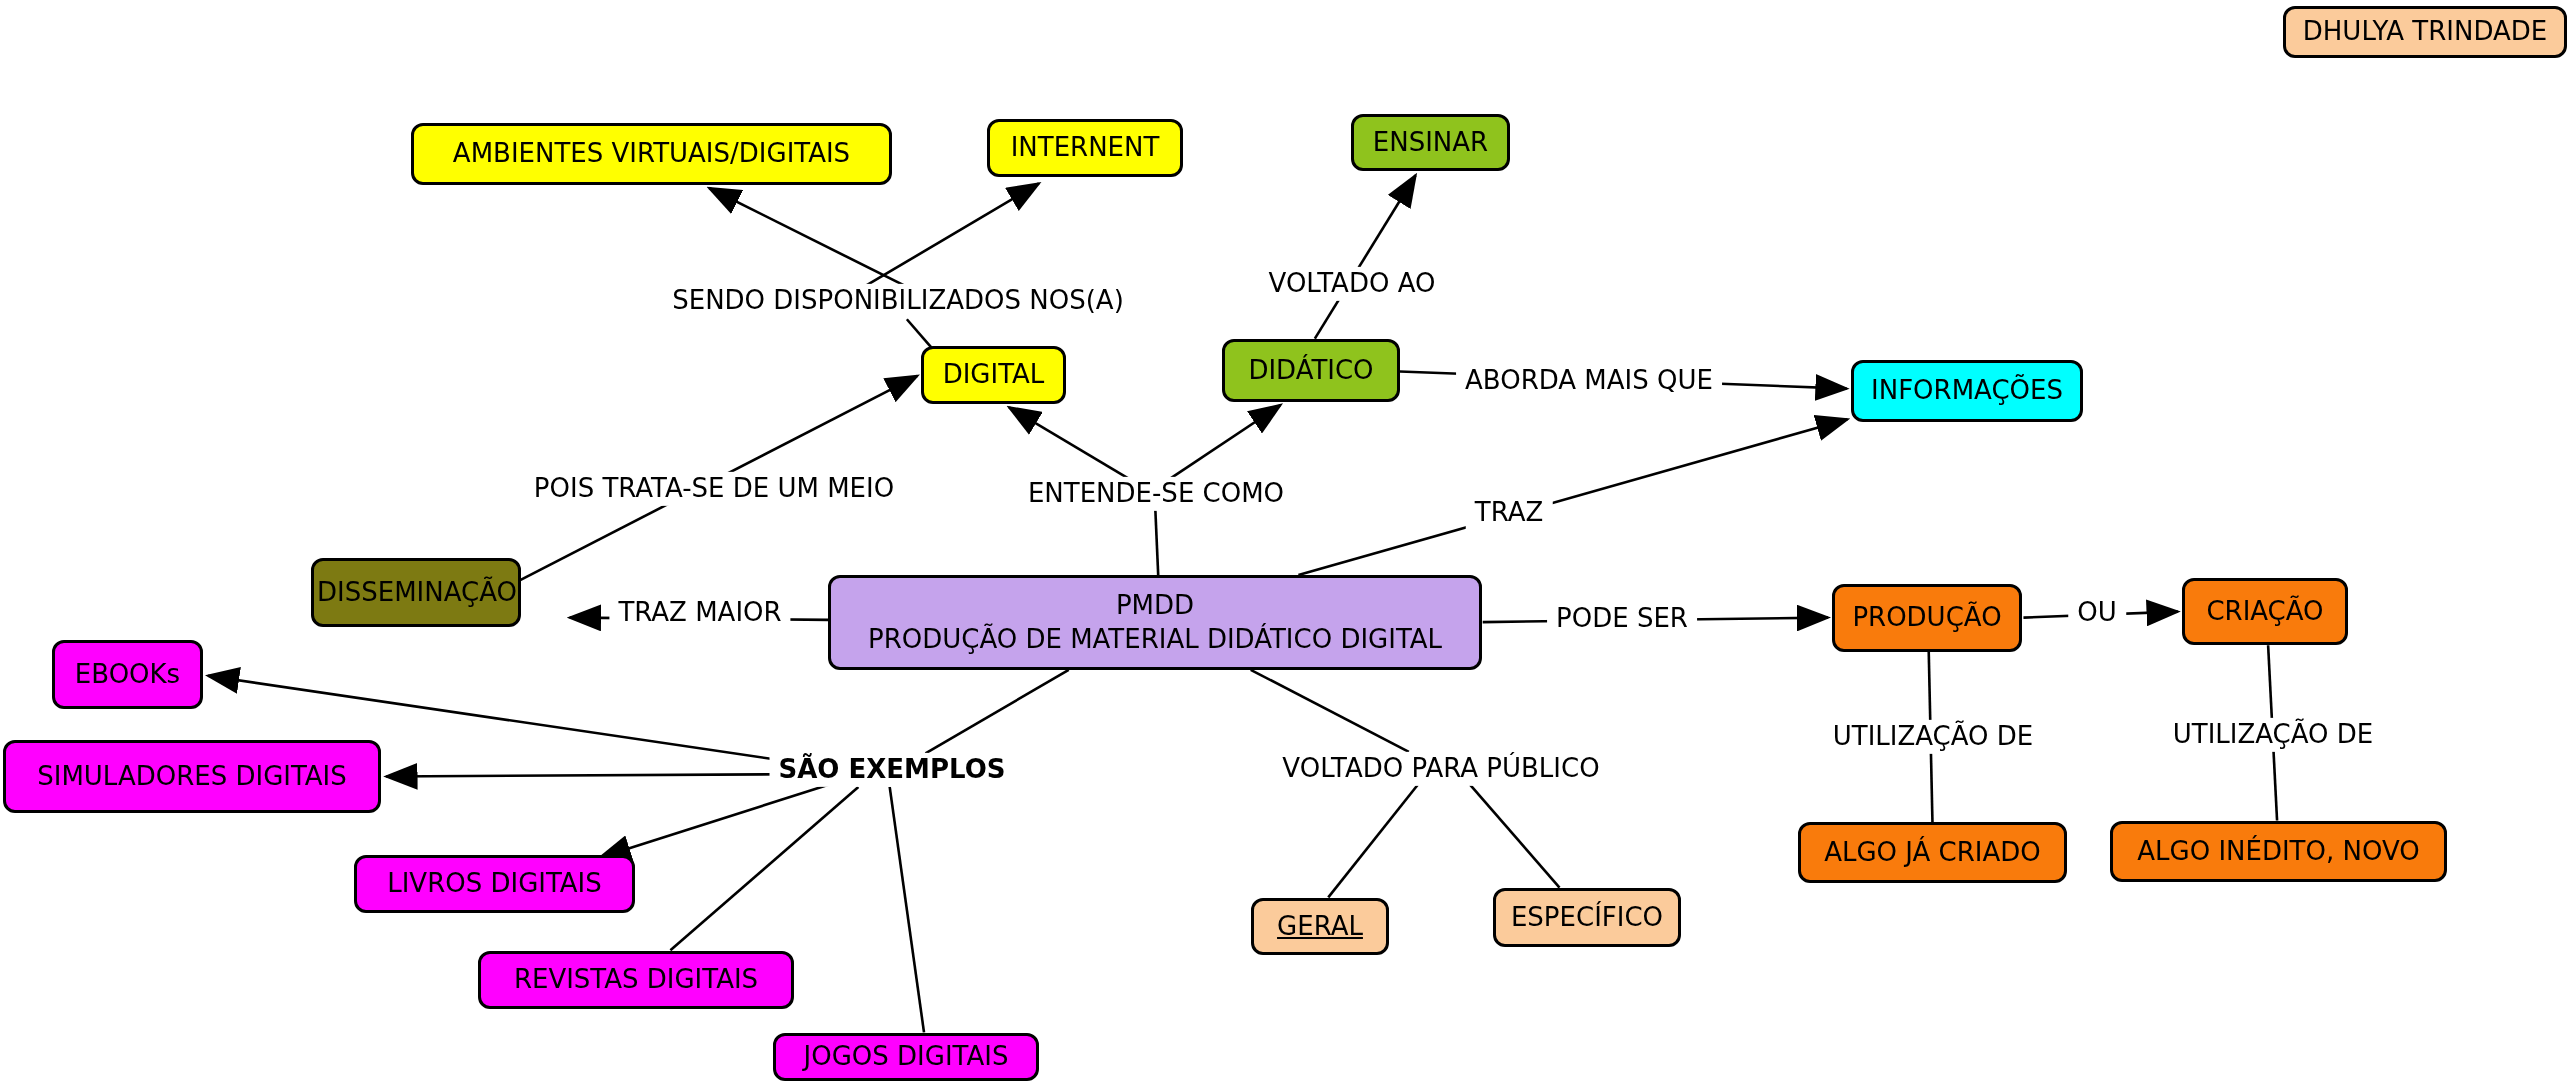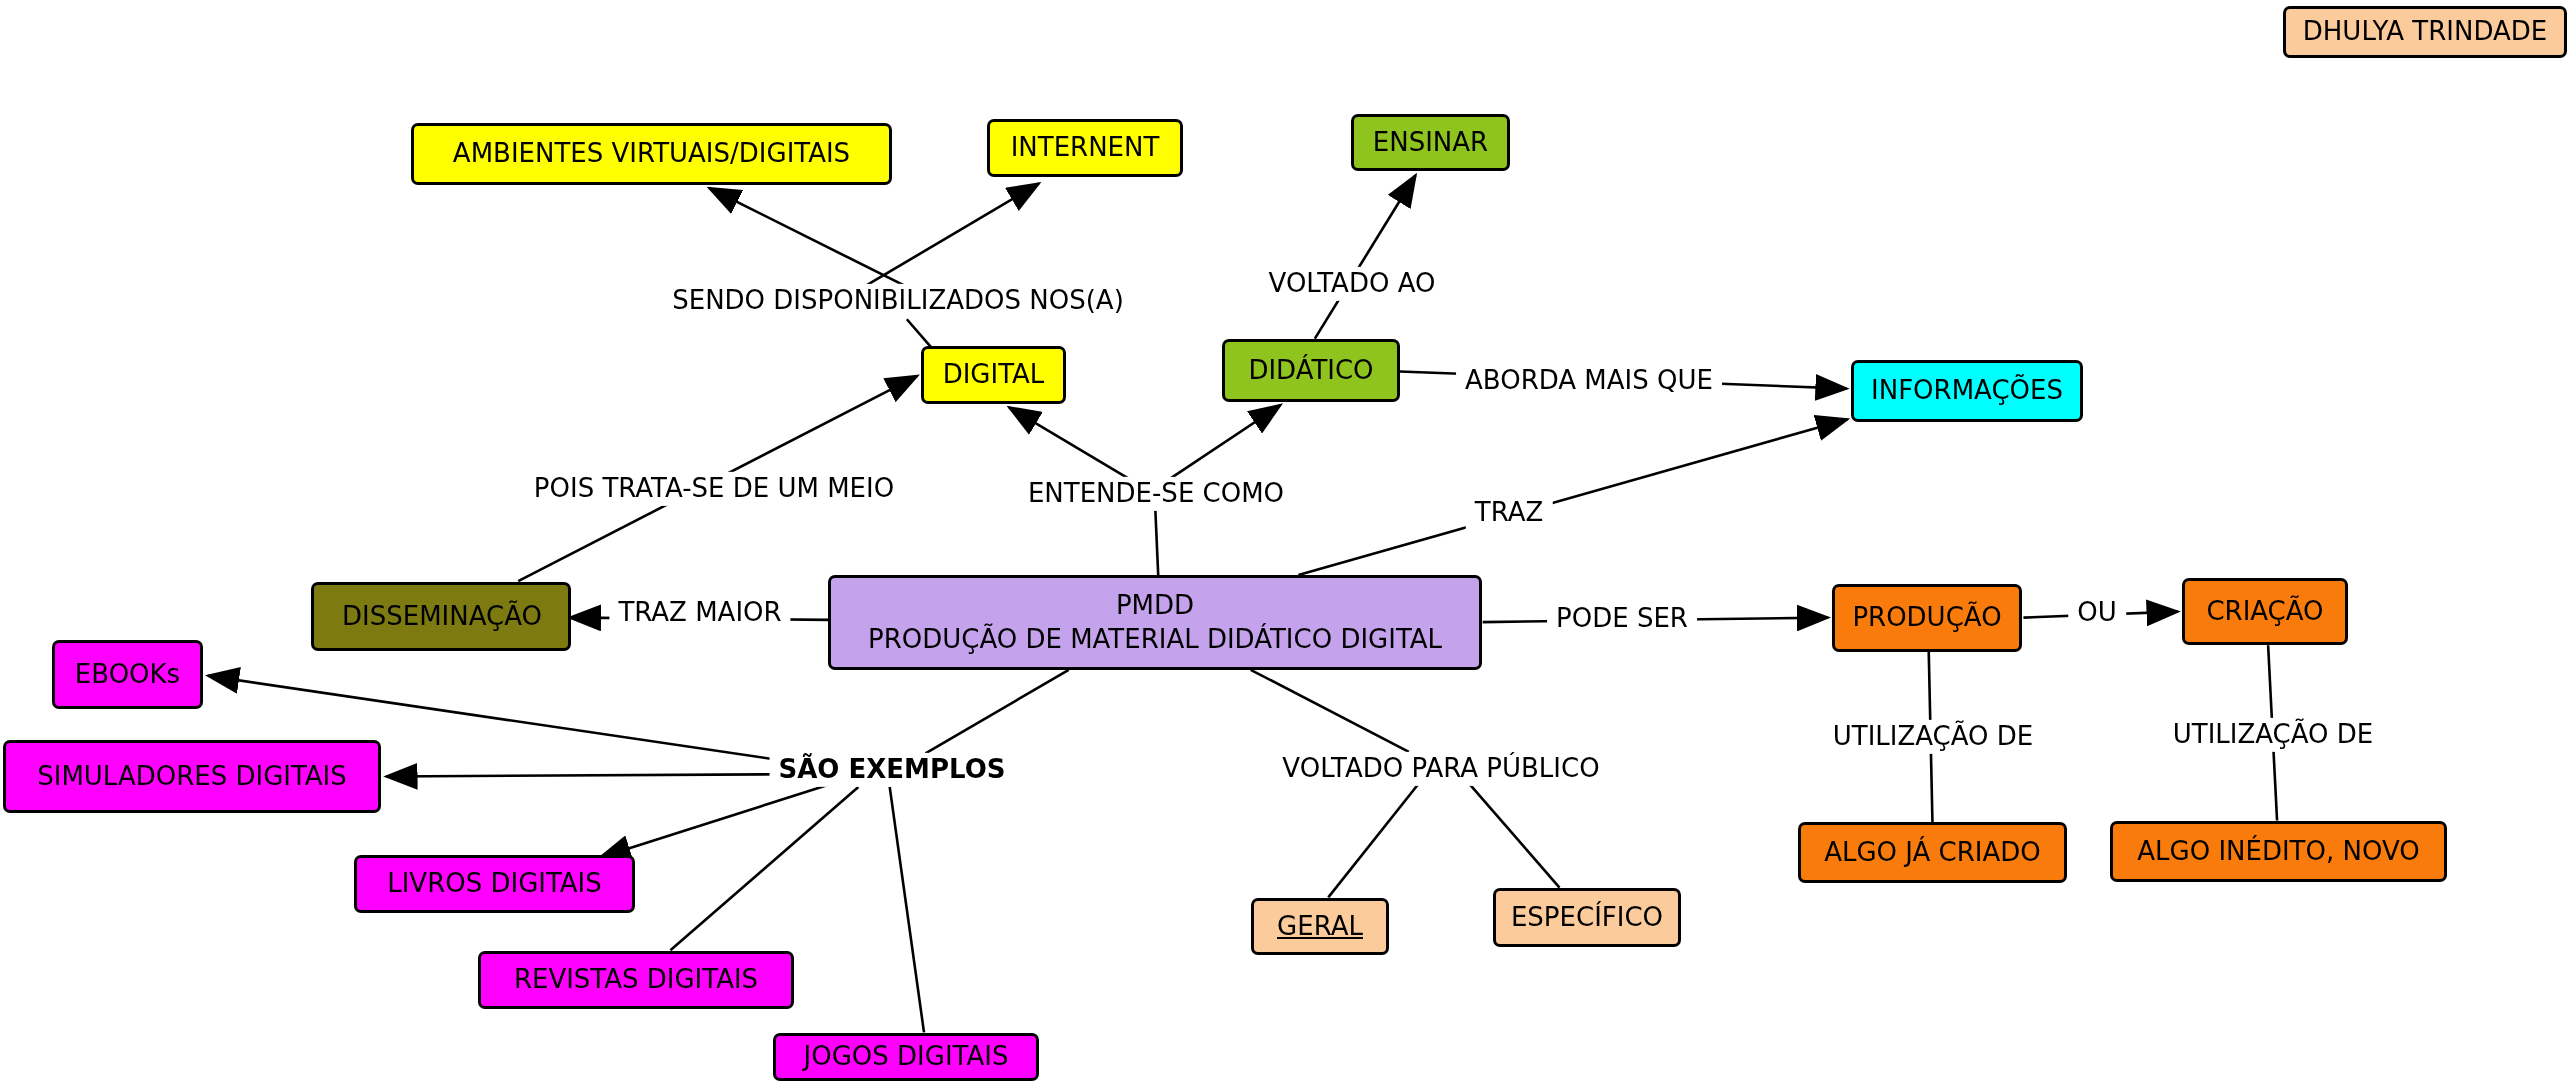--- a/index.html
+++ b/index.html
@@ -19,21 +19,21 @@
     padding:2.2px 9px;
     font-size:26px;
     line-height:1.15;
     white-space:nowrap;
     z-index:2;
   }
   .node{
     position:absolute;
     box-sizing:border-box;
     border:3px solid #000;
-    border-radius:7px;
+    border-radius:12px;
     display:flex;
     align-items:center;
     justify-content:center;
     text-align:center;
     font-size:26px;
     line-height:1.3;
     white-space:pre-line;
     padding:0 6px;
     z-index:3;
   }
@@ -93,21 +93,21 @@
   <div id="nodes">
       <div class="node" style="left: 2283px; top: 6px; width: 284px; height: 52px; background: rgb(251, 203, 155); border-color: rgb(0, 0, 0);">DHULYA TRINDADE</div>
       <div class="node" style="left: 411px; top: 123px; width: 481px; height: 62px; background: rgb(255, 255, 0); border-color: rgb(0, 0, 0);">AMBIENTES VIRTUAIS/DIGITAIS</div>
       <div class="node" style="left: 987px; top: 119px; width: 196px; height: 58px; background: rgb(255, 255, 0); border-color: rgb(0, 0, 0);">INTERNENT</div>
       <div class="node" style="left: 1351px; top: 114px; width: 159px; height: 57px; background: rgb(143, 195, 29); border-color: rgb(0, 0, 0);">ENSINAR</div>
       <div class="node" style="left: 921px; top: 346px; width: 145px; height: 58px; background: rgb(255, 255, 0); border-color: rgb(0, 0, 0);">DIGITAL</div>
       <div class="node" style="left: 1222px; top: 339px; width: 178px; height: 63px; background: rgb(143, 195, 29); border-color: rgb(0, 0, 0);">DIDÁTICO</div>
       <div class="node" style="left: 1851px; top: 360px; width: 232px; height: 62px; background: rgb(0, 255, 255); border-color: rgb(0, 0, 0);">INFORMAÇÕES</div>
       <div class="node" style="left: 828px; top: 575px; width: 654px; height: 95px; background: rgb(197, 163, 236); border-color: rgb(0, 0, 0);">PMDD
 PRODUÇÃO DE MATERIAL DIDÁTICO DIGITAL</div>
-      <div class="node" style="left: 311px; top: 582px; width: 260px; height: 69px; background: rgb(125, 122, 18); border-color: rgb(0, 0, 0); padding-left: 8px;">DISSEMINAÇÃO</div>
+      <div class="node" style="left: 311px; top: 558px; width: 210px; height: 69px; background: rgb(125, 122, 18); border-color: rgb(0, 0, 0); padding-left: 8px;">DISSEMINAÇÃO</div>
       <div class="node" style="left: 52px; top: 640px; width: 151px; height: 69px; background: rgb(255, 0, 255); border-color: rgb(0, 0, 0);">EBOOKs</div>
       <div class="node" style="left: 3px; top: 740px; width: 378px; height: 73px; background: rgb(255, 0, 255); border-color: rgb(0, 0, 0);">SIMULADORES DIGITAIS</div>
       <div class="node" style="left: 354px; top: 855px; width: 281px; height: 58px; background: rgb(255, 0, 255); border-color: rgb(0, 0, 0);">LIVROS DIGITAIS</div>
       <div class="node" style="left: 478px; top: 951px; width: 316px; height: 58px; background: rgb(255, 0, 255); border-color: rgb(0, 0, 0);">REVISTAS DIGITAIS</div>
       <div class="node" style="left: 773px; top: 1033px; width: 266px; height: 48px; background: rgb(255, 0, 255); border-color: rgb(0, 0, 0);">JOGOS DIGITAIS</div>
       <div class="node" style="left: 1251px; top: 898px; width: 138px; height: 57px; background: rgb(251, 203, 155); border-color: rgb(0, 0, 0); text-decoration: underline;">GERAL</div>
       <div class="node" style="left: 1493px; top: 888px; width: 188px; height: 59px; background: rgb(251, 203, 155); border-color: rgb(0, 0, 0);">ESPECÍFICO</div>
       <div class="node" style="left: 1832px; top: 584px; width: 190px; height: 68px; background: rgb(249, 123, 12); border-color: rgb(0, 0, 0);">PRODUÇÃO</div>
       <div class="node" style="left: 2182px; top: 578px; width: 166px; height: 67px; background: rgb(249, 123, 12); border-color: rgb(0, 0, 0);">CRIAÇÃO</div>
       <div class="node" style="left: 1798px; top: 822px; width: 269px; height: 61px; background: rgb(249, 123, 12); border-color: rgb(0, 0, 0);">ALGO JÁ CRIADO</div>

